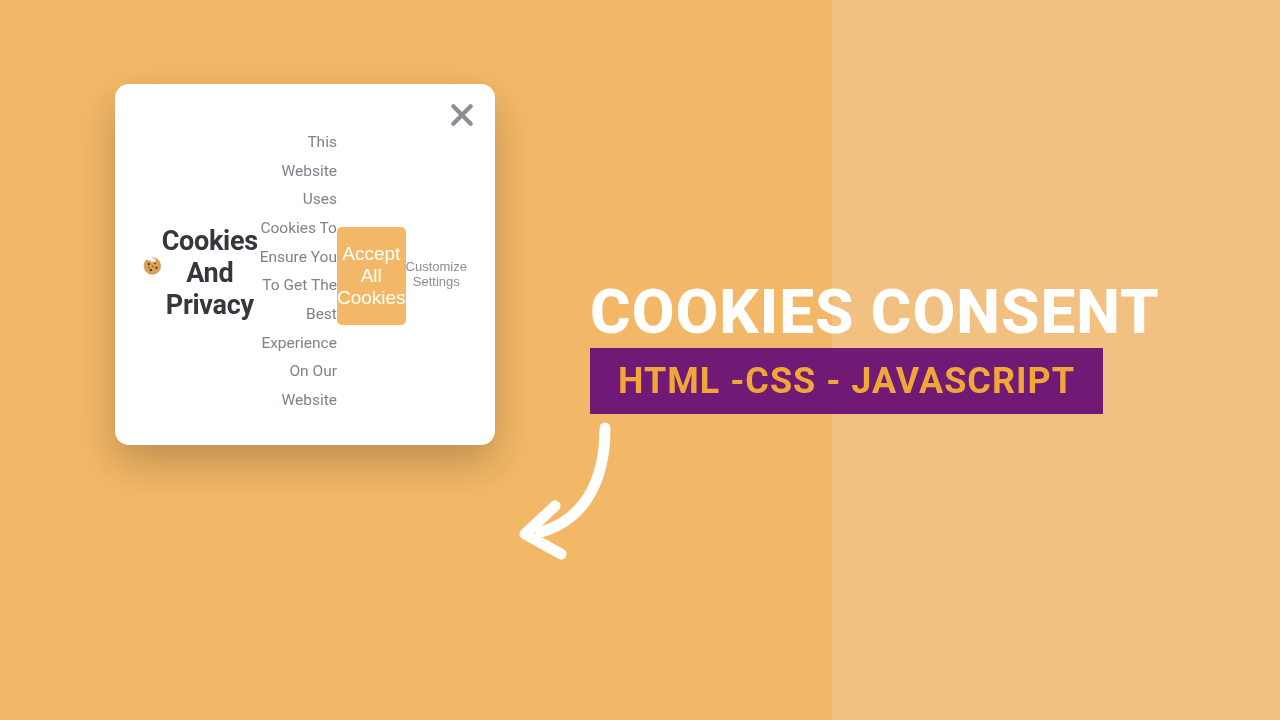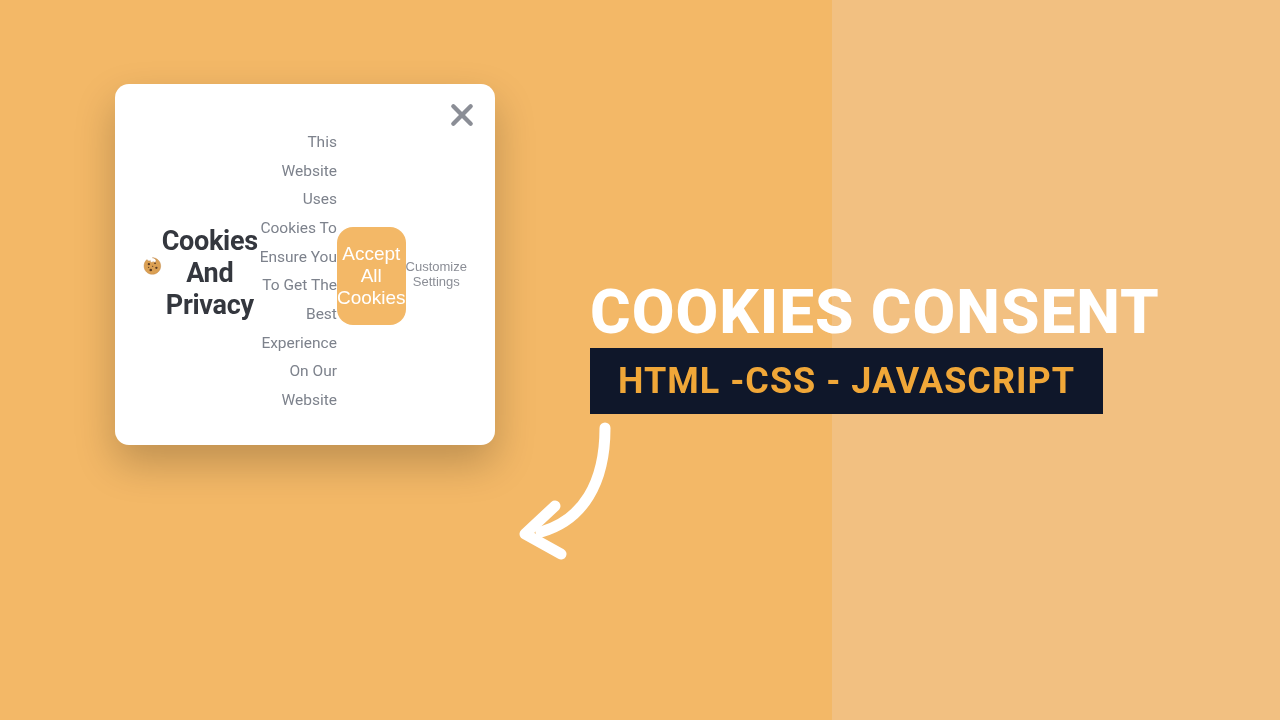--- a/index.html
+++ b/index.html
@@ -70,21 +70,21 @@
     color: #7d828c;
     text-align: right;
     max-width: 330px;
   }
   .accept-btn {
     margin-top: 26px;
     width: 100%;
     background: #f3b867;
     color: #ffffff;
     border: none;
-    border-radius: 16px;
+    border-radius: 5px;
     padding: 16px 0;
     font-size: 19px;
     font-weight: 500;
     cursor: pointer;
   }
   .customize-btn {
     margin-top: 20px;
     width: 100%;
     background: transparent;
     color: #8b8e96;
@@ -100,21 +100,21 @@
     top: 275px;
     color: #ffffff;
     font-size: 62px;
     font-weight: 800;
     letter-spacing: 1px;
   }
   .subheadline {
     position: absolute;
     left: 590px;
     top: 348px;
-    background: #0f172a;
+    background: #701a75;
     color: #f0a738;
     font-size: 36px;
     font-weight: 700;
     letter-spacing: 1px;
     padding: 12px 28px;
   }
   .arrow-icon {
     position: absolute;
     left: 513px;
     top: 428px;

